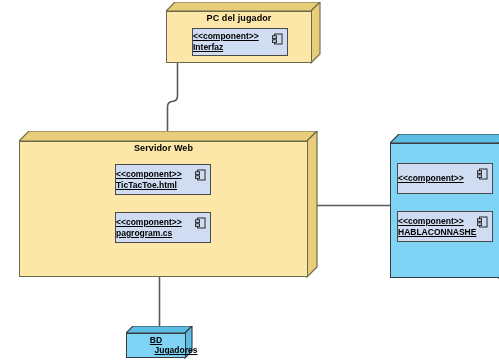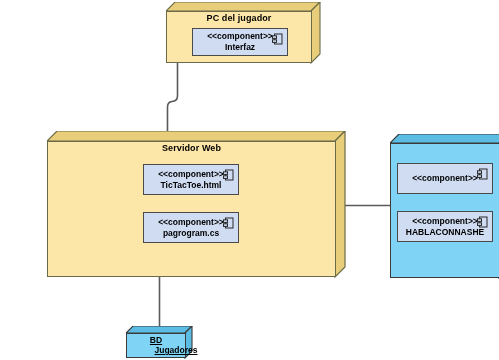--- a/index.html
+++ b/index.html
@@ -41,22 +41,23 @@
     color: #000;
     letter-spacing: 0.1px;
   }
   .component {
     position: absolute;
     box-sizing: border-box;
     border: 1.1px solid #4a4a4a;
     background: #cfdcf2;
     display: flex;
     flex-direction: column;
-    align-items: center;
+    align-items: flex-start;
     justify-content: center;
+    text-decoration: underline;
   }
   .comp-stereo {
     font-size: 8.5px;
     font-weight: bold;
     color: #000;
     line-height: 11px;
     white-space: nowrap;
   }
   .comp-name {
     font-size: 8.5px;
@@ -118,21 +119,21 @@
       <div class="comp-stereo">&lt;&lt;component&gt;&gt;</div>
       <div class="comp-name">Interfaz</div>
       <svg class="comp-icon" viewBox="0 0 11 12" xmlns="http://www.w3.org/2000/svg">
         <rect x="2.5" y="1" width="7.5" height="10" fill="#cfdcf2" stroke="#2a2a2a" stroke-width="1"></rect>
         <rect x="0.5" y="2.8" width="4" height="2.6" fill="#cfdcf2" stroke="#2a2a2a" stroke-width="1"></rect>
         <rect x="0.5" y="6.8" width="4" height="2.6" fill="#cfdcf2" stroke="#2a2a2a" stroke-width="1"></rect>
       </svg>
     </div>
   </div>
 
-  <div class="node" style="left:3px; top:131px; width:300px; height:147px;margin-left:28px;">
+  <div class="node" style="left:3px; top:131px; width:300px; height:147px;">
     <svg class="node-top" style="left:0; top:0; width:300px; height:147px;" viewBox="0 0 300 147" xmlns="http://www.w3.org/2000/svg">
       <polygon points="0,10 10,0 298,0 288,10" fill="#e8ce7a" stroke="#6b6b4a" stroke-width="1.2"></polygon>
       <polygon points="288,10 298,0 298,136 288,146" fill="#e8ce7a" stroke="#6b6b4a" stroke-width="1.2"></polygon>
     </svg>
     <div class="node-front" style="top:10px; width:289px; height:136px; background:#fde7a8;"></div>
     <div class="node-title" style="top:12px; width:289px; font-size:9px;">Servidor Web</div>
 
     <div class="component" style="left:96px; top:33px; width:96px; height:31px;">
       <div class="comp-stereo">&lt;&lt;component&gt;&gt;</div>
       <div class="comp-name">TicTacToe.html</div>

